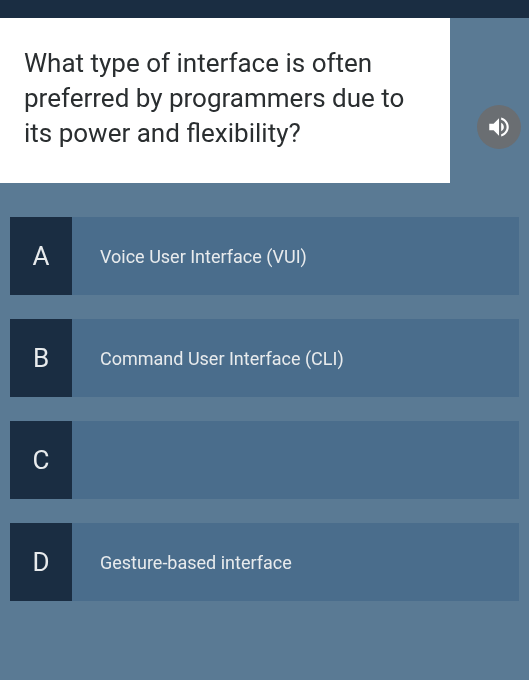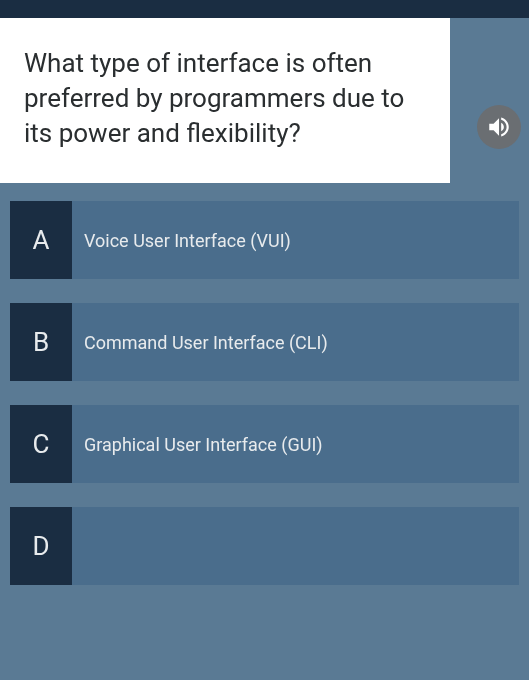--- a/index.html
+++ b/index.html
@@ -11,21 +11,21 @@
       overflow: hidden;
       position: relative;
     }
     .top-bar {
       background: #1a2d42;
       height: 18px;
       width: 100%;
     }
     .question-card {
       background: #ffffff;
-      margin: 0 10px 0 0;
+      margin: 0 10px 16px 0;
       padding: 28px 24px 32px 24px;
       margin-left: 0;
       width: 450px;
     }
     .question-text {
       color: #2a2e30;
       font-size: 26px;
       line-height: 1.35;
       font-weight: 400;
     }
@@ -66,21 +66,21 @@
       display: flex;
       align-items: center;
       justify-content: center;
       font-size: 26px;
       font-weight: 400;
     }
     .option-text {
       color: #e8ebed;
       display: flex;
       align-items: center;
-      padding-left: 12px;
+      padding-left: 28px;
       font-size: 18px;
       flex: 1;
       border-radius: 7px;
     }
   </style>
 </head>
 <body>
 
 <div class="top-bar"></div>
 
@@ -98,18 +98,18 @@
   <div class="option">
     <div class="option-letter">A</div>
     <div class="option-text">Voice User Interface (VUI)</div>
   </div>
   <div class="option">
     <div class="option-letter">B</div>
     <div class="option-text">Command User Interface (CLI)</div>
   </div>
   <div class="option">
     <div class="option-letter">C</div>
-    <div class="option-text">Graphical User Interface (GUI)</div>
   </div>
   <div class="option">
     <div class="option-letter">D</div>
+    <div class="option-text">Gesture-based interface</div>
   </div>
 </div>
 
 </body></html>

